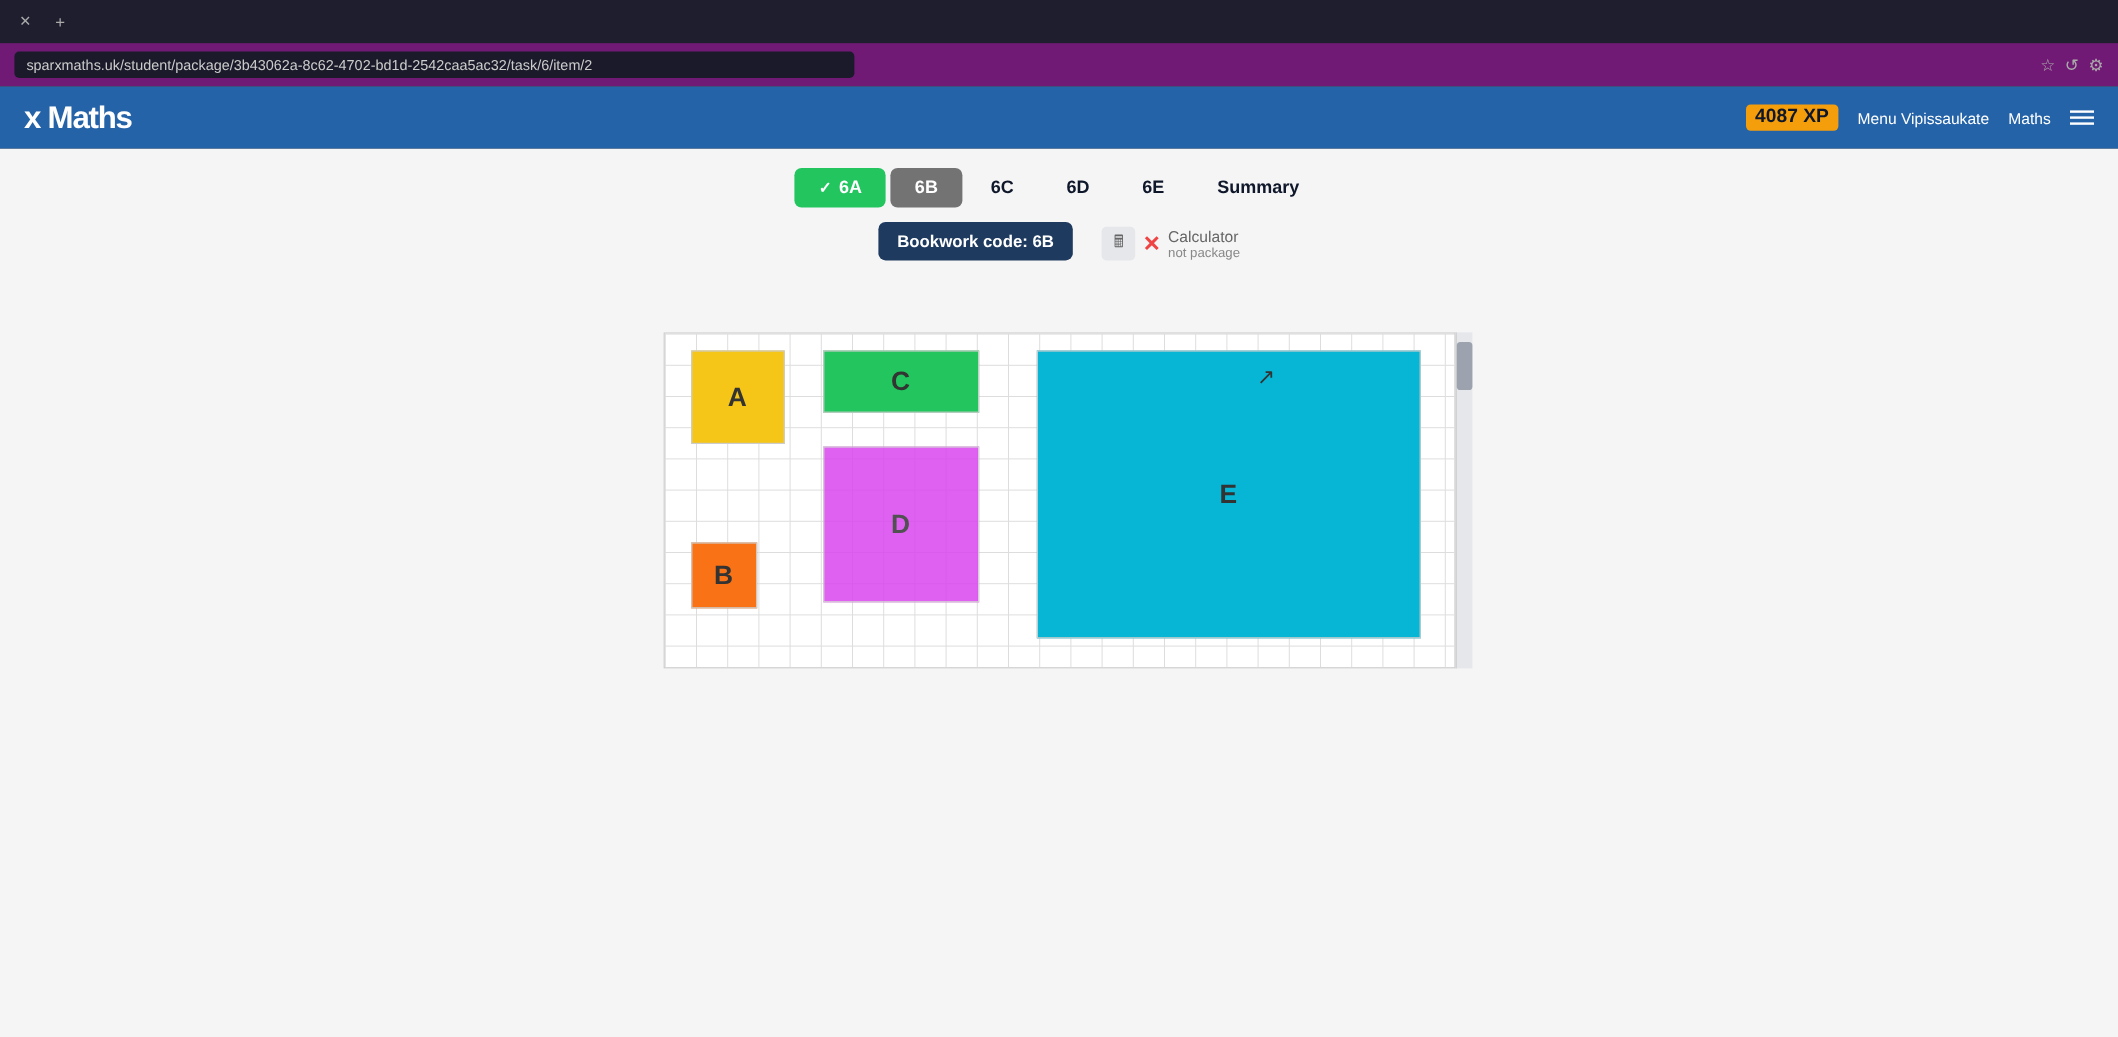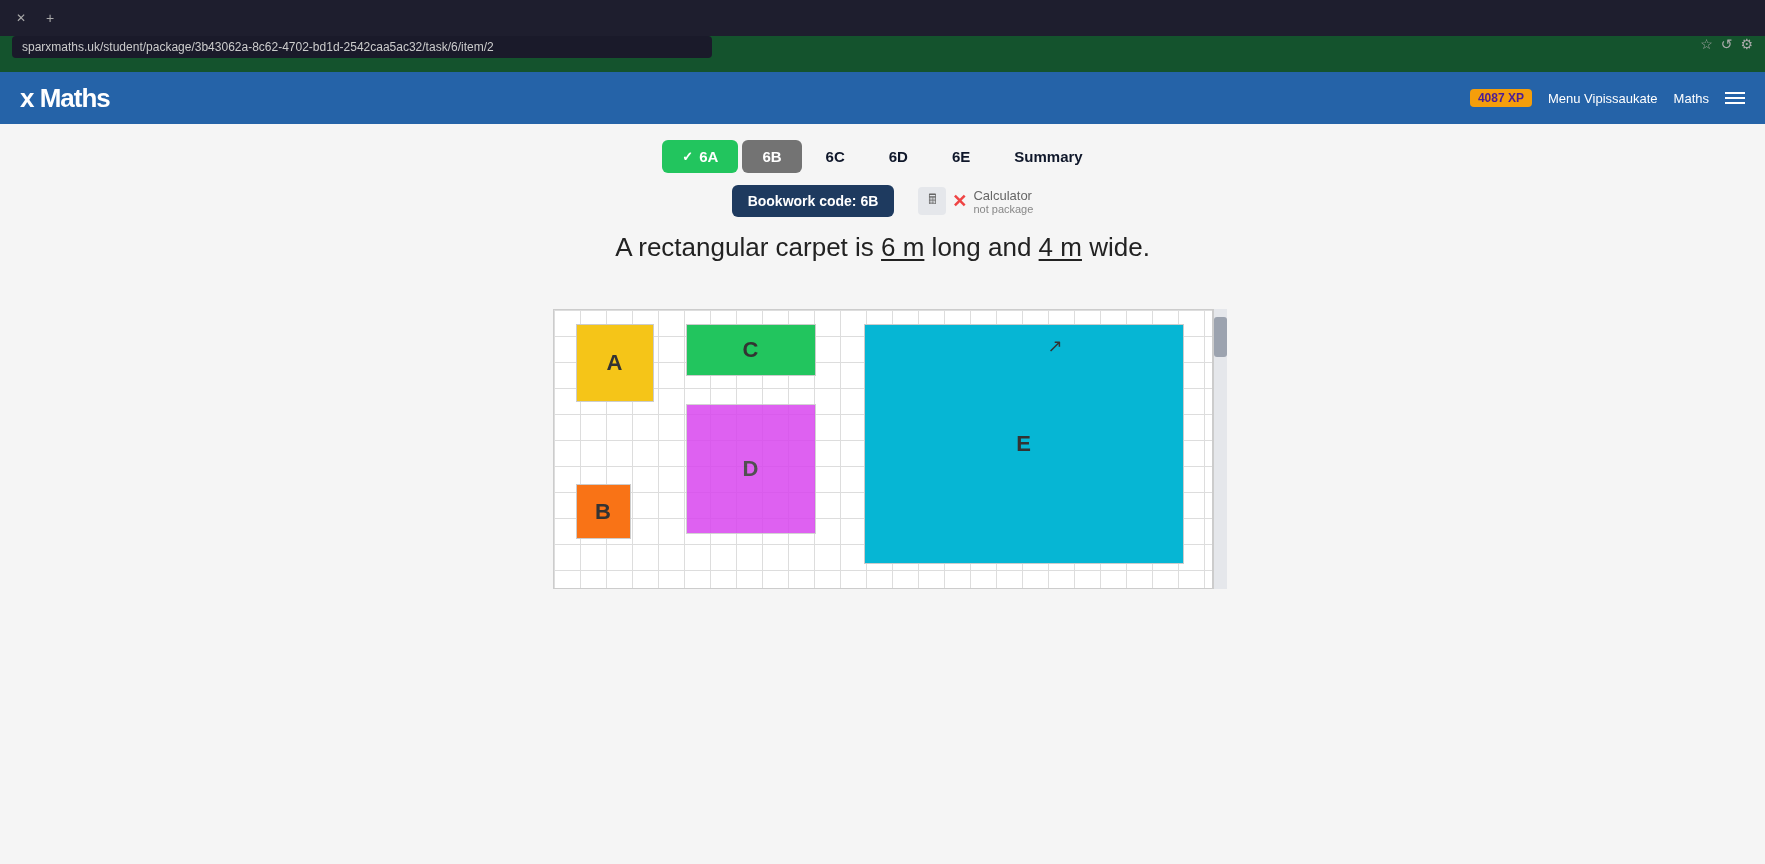--- a/index.html
+++ b/index.html
@@ -36,23 +36,23 @@
     }
 
     .tab-plus {
       color: #aaa;
       font-size: 14px;
       padding: 4px 8px;
     }
 
     .address-bar-row {
       height: 36px;
-      background: #14532d;
-      display: flex;
-      align-items: flex-start;
+      background: #701a75;
+      display: flex;
+      align-items: center;
       padding: 0 12px;
       gap: 8px;
     }
 
     .address-bar {
       background: #1a1a2a;
       border-radius: 4px;
       padding: 4px 10px;
       color: #ccc;
       font-size: 12px;
@@ -89,25 +89,25 @@
       margin-left: auto;
       display: flex;
       align-items: center;
       gap: 16px;
       color: white;
       font-size: 13px;
     }
 
     .xp-badge {
       background: #f59e0b;
-      color: #4c1d95;
+      color: #0f172a;
       padding: 2px 8px;
       border-radius: 4px;
       font-weight: 700;
-      font-size: 12px;
+      font-size: 16px;
     }
 
     .menu-icon {
       display: flex;
       flex-direction: column;
       gap: 3px;
       cursor: pointer;
     }
 
     .menu-icon span {
@@ -165,23 +165,23 @@
     }
 
     .check-mark {
       color: white;
       font-size: 13px;
     }
 
     
     .bookwork-bar {
       display: flex;
-      align-items: center;
+      align-items: flex-end;
       gap: 24px;
-      margin-bottom: 12px;
+      margin-bottom: 36px;
     }
 
     .bookwork-code {
       background: #1e3a5f;
       color: white;
       padding: 8px 16px;
       border-radius: 6px;
       font-size: 14px;
       font-weight: 600;
     }
@@ -406,23 +406,20 @@
       </div>
       <span class="cross-overlay">✕</span>
       <div>
         <div>Calculator</div>
         <div style="font-size:11px;color:#888;">not package</div>
       </div>
     </div>
   </div>
 
   <div class="question-area">
-    <div class="question-main">
-      A rectangular carpet is <span class="underline-text">6 m</span> long and <span class="underline-text">4 m</span> wide.
-    </div>
   </div>
 
   <div style="position:relative;">
     <div class="cursor-arrow">↗</div>
     <div class="grid-container">
       <div class="grid-overlay"></div>
 
       <div class="rect-label rect-A">
         <span>A</span>
       </div>

